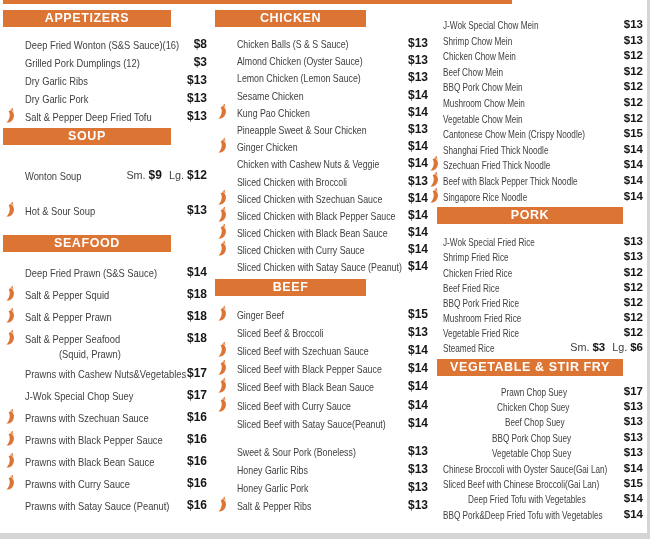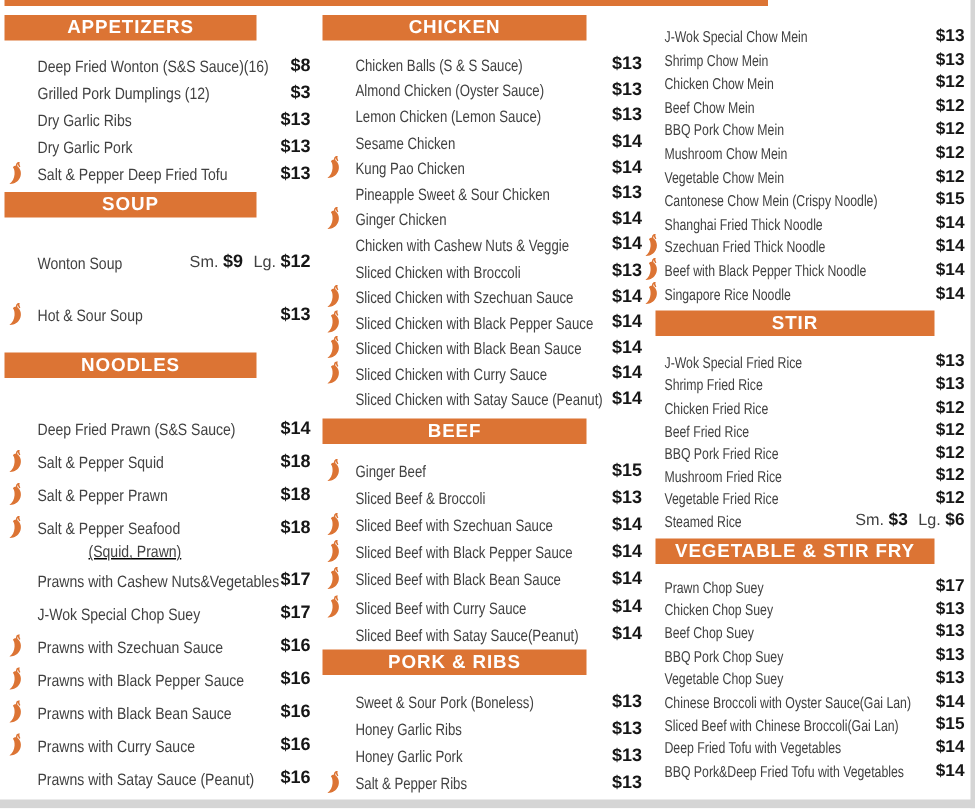--- a/index.html
+++ b/index.html
@@ -10,37 +10,37 @@
   .bottom-edge{position:absolute;left:0;top:533px;width:650px;height:6px;background:var(--edge);z-index:5;}
 
   .col{position:absolute;}
   #col1{left:3px;top:10px;width:204px;}
   #col2{left:215px;top:10px;width:213px;}
   #col3{left:434px;top:8px;width:209px;}
 
   .band{height:17px;line-height:17px;background:var(--accent);color:var(--bandText);
         font-weight:bold;font-size:12.5px;letter-spacing:.6px;text-align:center;}
   #col1 .band{width:168px;}
-  #col2 .band{width:176px;}
+  #col2 .band{width:151px;}
   #col3 .sec0 .band{width:217px;}
   #col3 .sec1 .band,#col3 .sec2 .band{width:186px;margin-left:3px;}
 
   #col1 .sec1{margin-top:3px;}  #col1 .sec2{margin-top:13px;}
   #col2 .sec1{margin-top:4px;}  #col2 .sec2{margin-top:1px;}
   #col3 .sec1{margin-top:5px;}  #col3 .sec2{margin-top:5px;}
 
   .c1s0{padding-top:8px;} .c1s0 .item{height:18px;}
   .c1s1{padding-top:8px;} .c1s1 .item{height:21.5px;margin-top:13px;}
-  .c1s2{padding-top:25px;text-decoration:underline;} .c1s2 .item{height:22px;} .c1s2 .item.two{height:35px;}
+  .c1s2{padding-top:11px;} .c1s2 .item{height:22px;} .c1s2 .item.two{height:35px;}
   .c2s0{padding-top:7px;} .c2s0 .item{height:17.2px;}
   .c2s1{padding-top:9px;} .c2s1 .item{height:18.2px;}
   .c2s2{padding-top:9px;} .c2s2 .item{height:18px;}
   .c3s0{padding-top:7px;} .c3s0 .item{height:15.6px;}
   .c3s1{padding-top:8px;} .c3s1 .item{height:15.2px;}
-  .c3s2{padding-top:6px;} .c3s2 .item{height:15.4px;}
+  .c3s2{padding-top:6px;text-align:center;} .c3s2 .item{height:15.4px;}
 
   .item{position:relative;}
   #col1 .item,#col2 .item{padding-left:22px;}
   #col3 .item{padding-left:9px;}
 
   .nm{display:inline-block;transform-origin:0 50%;white-space:nowrap;color:var(--itemText);}
   #col1 .nm{font-size:11px;transform:scaleX(.85);}
   #col2 .nm{font-size:11px;transform:scaleX(.8);}
   #col3 .nm{font-size:10.5px;transform:scaleX(.78);}
   .nm2{display:inline-block;font-size:11px;transform:scaleX(.85);transform-origin:0 50%;
@@ -83,21 +83,21 @@
           <div class="item"><span class="nm">Wonton Soup</span><span class="pr"><span class="pfx">Sm.</span><b class="p">$9</b><span class="pfx">Lg.</span><b class="p">$12</b></span></div>
           <div class="item"><span class="chili">
               <svg width="11" height="15" viewBox="0 0 11 15">
                 <path d="M6.1 2.9 C5.9 1.8 6.3 0.8 7.6 0.2 C7.3 1.1 7.4 2 8 2.9" stroke="currentColor" stroke-width="1" fill="none" stroke-linecap="round"></path>
                 <path d="M6.3 2.6 C8.9 4.1 9.7 7.7 8.2 10.7 C6.9 13.3 4.4 14.8 1.3 14.6 C3.4 12.9 4.5 10.7 4.7 8.1 C4.85 6 4.4 4.4 3.6 3.5 C4.4 2.5 5.3 2.3 6.3 2.6 Z" fill="currentColor"></path>
               </svg>
             </span><span class="nm">Hot &amp; Sour Soup</span><span class="pr"><b class="p">$13</b></span></div>
         </div>
       </div>
       <div class="section sec2">
-        <div class="band">NOODLES</div>
+        <div class="band">SEAFOOD</div>
         <div class="items c1s2">
           <div class="item"><span class="nm">Deep Fried Prawn (S&amp;S Sauce)</span><span class="pr"><b class="p">$14</b></span></div>
           <div class="item"><span class="chili">
               <svg width="11" height="15" viewBox="0 0 11 15">
                 <path d="M6.1 2.9 C5.9 1.8 6.3 0.8 7.6 0.2 C7.3 1.1 7.4 2 8 2.9" stroke="currentColor" stroke-width="1" fill="none" stroke-linecap="round"></path>
                 <path d="M6.3 2.6 C8.9 4.1 9.7 7.7 8.2 10.7 C6.9 13.3 4.4 14.8 1.3 14.6 C3.4 12.9 4.5 10.7 4.7 8.1 C4.85 6 4.4 4.4 3.6 3.5 C4.4 2.5 5.3 2.3 6.3 2.6 Z" fill="currentColor"></path>
               </svg>
             </span><span class="nm">Salt &amp; Pepper Squid</span><span class="pr"><b class="p">$18</b></span></div>
           <div class="item"><span class="chili">
               <svg width="11" height="15" viewBox="0 0 11 15">
@@ -222,21 +222,20 @@
           <div class="item"><span class="chili">
               <svg width="11" height="15" viewBox="0 0 11 15">
                 <path d="M6.1 2.9 C5.9 1.8 6.3 0.8 7.6 0.2 C7.3 1.1 7.4 2 8 2.9" stroke="currentColor" stroke-width="1" fill="none" stroke-linecap="round"></path>
                 <path d="M6.3 2.6 C8.9 4.1 9.7 7.7 8.2 10.7 C6.9 13.3 4.4 14.8 1.3 14.6 C3.4 12.9 4.5 10.7 4.7 8.1 C4.85 6 4.4 4.4 3.6 3.5 C4.4 2.5 5.3 2.3 6.3 2.6 Z" fill="currentColor"></path>
               </svg>
             </span><span class="nm">Sliced Beef with Curry Sauce</span><span class="pr"><b class="p">$14</b></span></div>
           <div class="item"><span class="nm">Sliced Beef with Satay Sauce(Peanut)</span><span class="pr"><b class="p">$14</b></span></div>
         </div>
       </div>
       <div class="section sec2">
-        <div class="band">PORK &amp; RIBS</div>
         <div class="items c2s2">
           <div class="item"><span class="nm">Sweet &amp; Sour Pork (Boneless)</span><span class="pr"><b class="p">$13</b></span></div>
           <div class="item"><span class="nm">Honey Garlic Ribs</span><span class="pr"><b class="p">$13</b></span></div>
           <div class="item"><span class="nm">Honey Garlic Pork</span><span class="pr"><b class="p">$13</b></span></div>
           <div class="item"><span class="chili">
               <svg width="11" height="15" viewBox="0 0 11 15">
                 <path d="M6.1 2.9 C5.9 1.8 6.3 0.8 7.6 0.2 C7.3 1.1 7.4 2 8 2.9" stroke="currentColor" stroke-width="1" fill="none" stroke-linecap="round"></path>
                 <path d="M6.3 2.6 C8.9 4.1 9.7 7.7 8.2 10.7 C6.9 13.3 4.4 14.8 1.3 14.6 C3.4 12.9 4.5 10.7 4.7 8.1 C4.85 6 4.4 4.4 3.6 3.5 C4.4 2.5 5.3 2.3 6.3 2.6 Z" fill="currentColor"></path>
               </svg>
             </span><span class="nm">Salt &amp; Pepper Ribs</span><span class="pr"><b class="p">$13</b></span></div>
@@ -269,21 +268,21 @@
             </span><span class="nm">Beef with Black Pepper Thick Noodle</span><span class="pr"><b class="p">$14</b></span></div>
           <div class="item"><span class="chili">
               <svg width="11" height="15" viewBox="0 0 11 15">
                 <path d="M6.1 2.9 C5.9 1.8 6.3 0.8 7.6 0.2 C7.3 1.1 7.4 2 8 2.9" stroke="currentColor" stroke-width="1" fill="none" stroke-linecap="round"></path>
                 <path d="M6.3 2.6 C8.9 4.1 9.7 7.7 8.2 10.7 C6.9 13.3 4.4 14.8 1.3 14.6 C3.4 12.9 4.5 10.7 4.7 8.1 C4.85 6 4.4 4.4 3.6 3.5 C4.4 2.5 5.3 2.3 6.3 2.6 Z" fill="currentColor"></path>
               </svg>
             </span><span class="nm">Singapore Rice Noodle</span><span class="pr"><b class="p">$14</b></span></div>
         </div>
       </div>
       <div class="section sec1">
-        <div class="band">STIR</div>
+        <div class="band">PORK</div>
         <div class="items c3s1">
           <div class="item"><span class="nm">J-Wok Special Fried Rice</span><span class="pr"><b class="p">$13</b></span></div>
           <div class="item"><span class="nm">Shrimp Fried Rice</span><span class="pr"><b class="p">$13</b></span></div>
           <div class="item"><span class="nm">Chicken Fried Rice</span><span class="pr"><b class="p">$12</b></span></div>
           <div class="item"><span class="nm">Beef Fried Rice</span><span class="pr"><b class="p">$12</b></span></div>
           <div class="item"><span class="nm">BBQ Pork Fried Rice</span><span class="pr"><b class="p">$12</b></span></div>
           <div class="item"><span class="nm">Mushroom Fried Rice</span><span class="pr"><b class="p">$12</b></span></div>
           <div class="item"><span class="nm">Vegetable Fried Rice</span><span class="pr"><b class="p">$12</b></span></div>
           <div class="item"><span class="nm">Steamed Rice</span><span class="pr"><span class="pfx">Sm.</span><b class="p">$3</b><span class="pfx">Lg.</span><b class="p">$6</b></span></div>
         </div>

